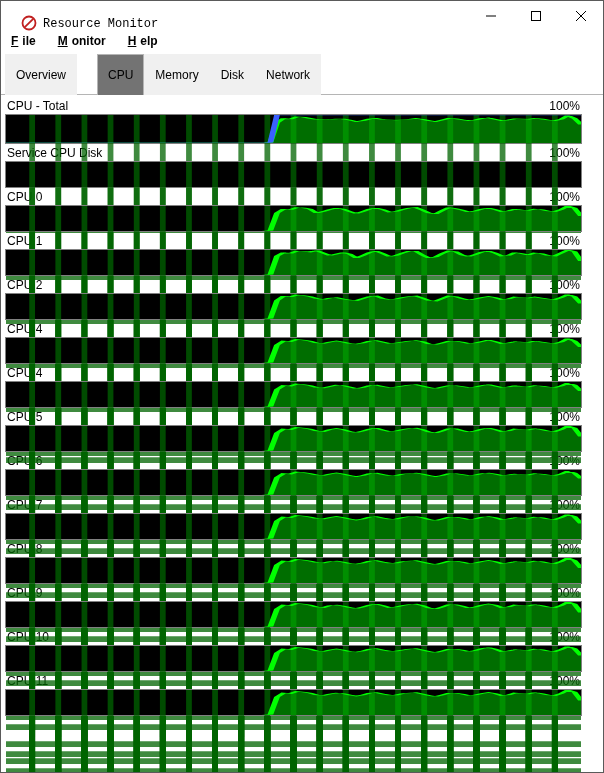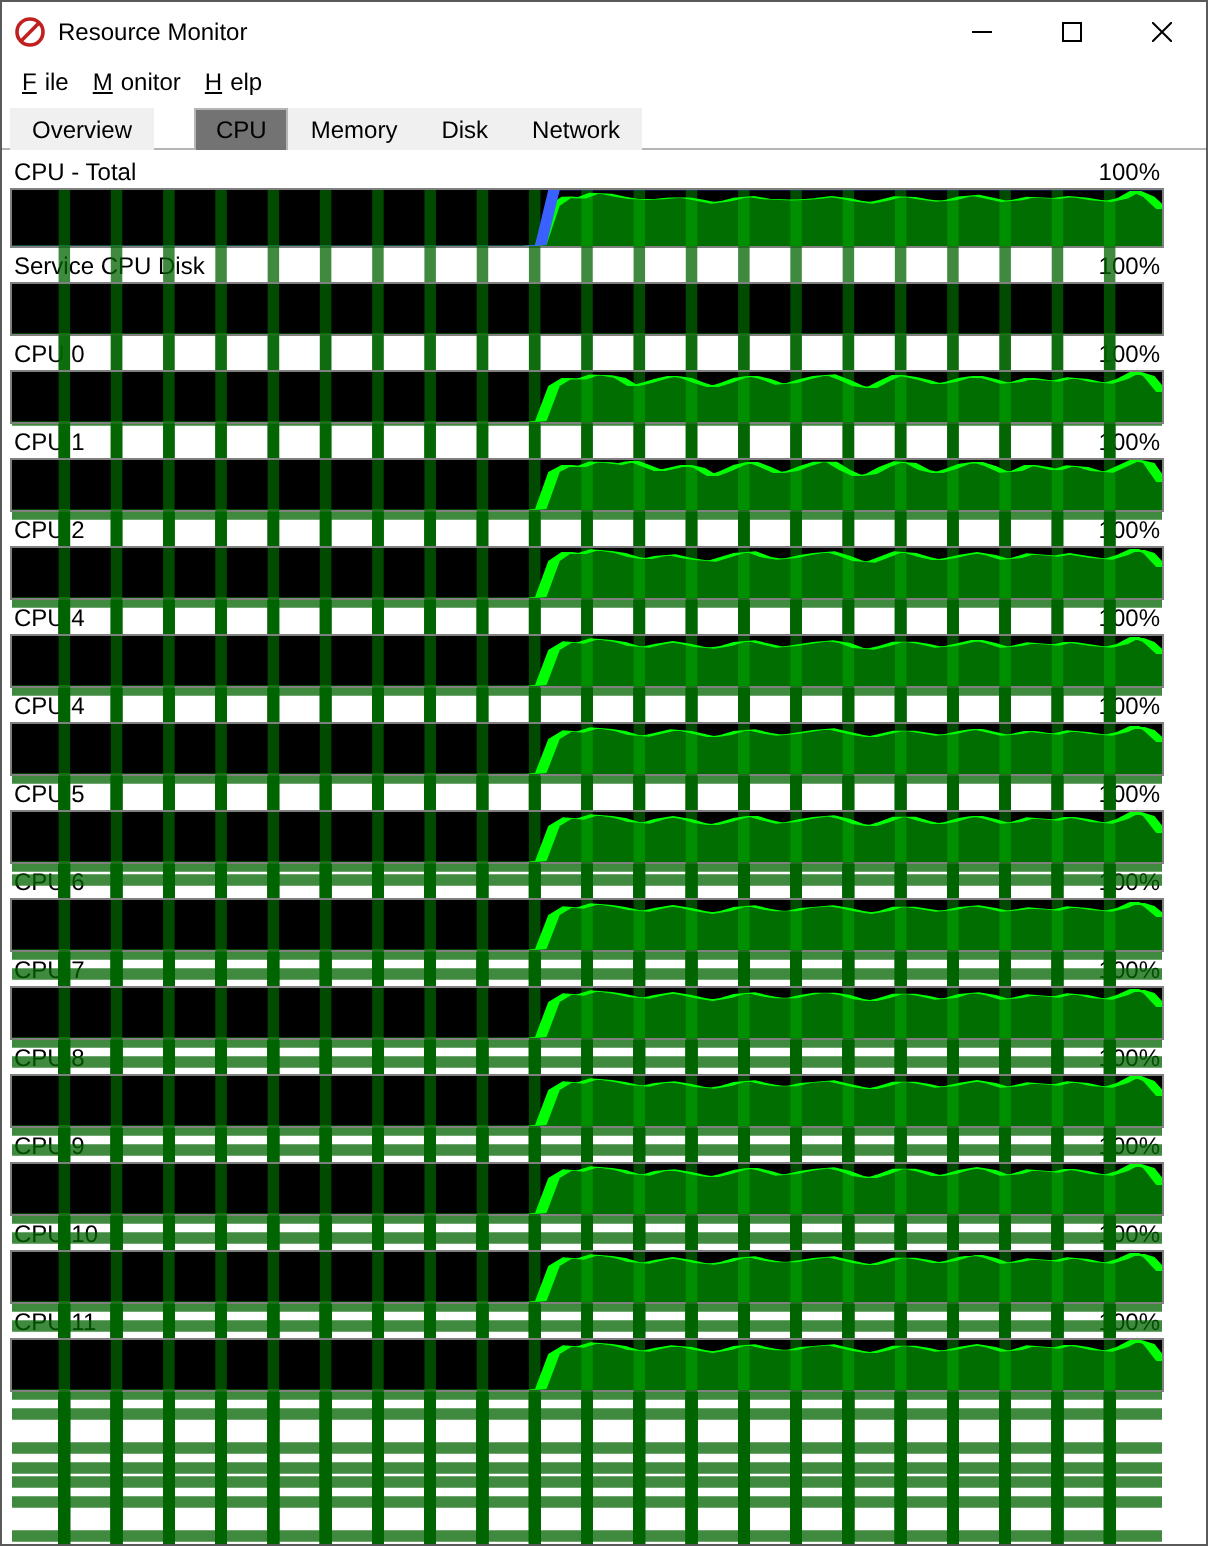--- a/index.html
+++ b/index.html
@@ -1,27 +1,27 @@
 <!DOCTYPE html>
 <html><head>
 <meta charset="utf-8">
 <style>
   * { box-sizing: border-box; margin: 0; padding: 0; }
   html, body { font-family: "Segoe UI", Tahoma, sans-serif; font-size: 12px; background: #fff; }
   .window { width: 604px; height: 773px; border: 1px solid #5a5a5a; display: flex; flex-direction: column; background: #fff; }
-  .titlebar { display: flex; align-items: center; height: 30px; padding-left: 6px; }
+  .titlebar { display: flex; align-items: flex-end; height: 30px; padding-left: 20px; font-family: Liberation Mono, monospace; }
   .titlebar .app-icon { width: 16px; height: 16px; margin-right: 6px; }
   .titlebar .title { flex: 1; font-size: 12px; }
   .win-btns { display: flex; height: 100%; }
   .win-btn { width: 45px; display: flex; align-items: center; justify-content: center; }
-  .menubar { display: flex; gap: 0; padding: 2px 6px 4px 6px; font-size: 12px; }
+  .menubar { display: flex; gap: 10px; padding: 2px 6px 4px 6px; font-size: 12px; font-weight: bold; }
   .menubar span { padding: 1px 4px; }
   .menubar span u { text-decoration: underline; }
   .tabs { display: flex; border-bottom: 1px solid #b5b5b5; padding: 0 4px; background: #fff; }
-  .tab { padding: 3px 10px; font-size: 12px; border: 1px solid transparent; border-bottom: none; position: relative; top: 1px; background: #f0f0f0; margin-right: 0; }
+  .tab { padding: 13px 10px; font-size: 12px; border: 1px solid transparent; border-bottom: none; position: relative; top: 1px; background: #f0f0f0; margin-right: 0; }
   .tab.active { background: #737373; border-color: #b5b5b5; margin-left: 20px; }
   .toolbar { display: flex; align-items: center; height: 27px; margin: 3px 3px 0 3px; border: 1px solid #bdbdbd; background: linear-gradient(#f7f7f7, #e7e7e7); }
   .expand-btn { width: 22px; height: 100%; display: flex; align-items: center; justify-content: center; border-right: 1px solid #d2d2d2; }
   .views-btn { margin-left: auto; display: flex; align-items: stretch; height: 100%; border-left: 1px solid #bdbdbd; }
   .views-btn .lbl { padding: 0 12px; display: flex; align-items: center; background: linear-gradient(#f7f7f7,#e4e4e4); border-right: 1px solid #bdbdbd; }
   .views-btn .dd { width: 18px; display: flex; align-items: center; justify-content: center; background: linear-gradient(#f7f7f7,#e4e4e4); }
   .charts { flex: 1; overflow: hidden; padding: 2px 21px 4px 4px; display: flex; flex-direction: column; background: #fff; }
   .chart-row { margin-top: 2px; }
   .chart-header { display: flex; justify-content: space-between; font-size: 12px; padding: 0 2px 1px 2px; }
   .chart { height: 27px; background: #000; border: 1px solid #808080; display: flex; position: relative; }

